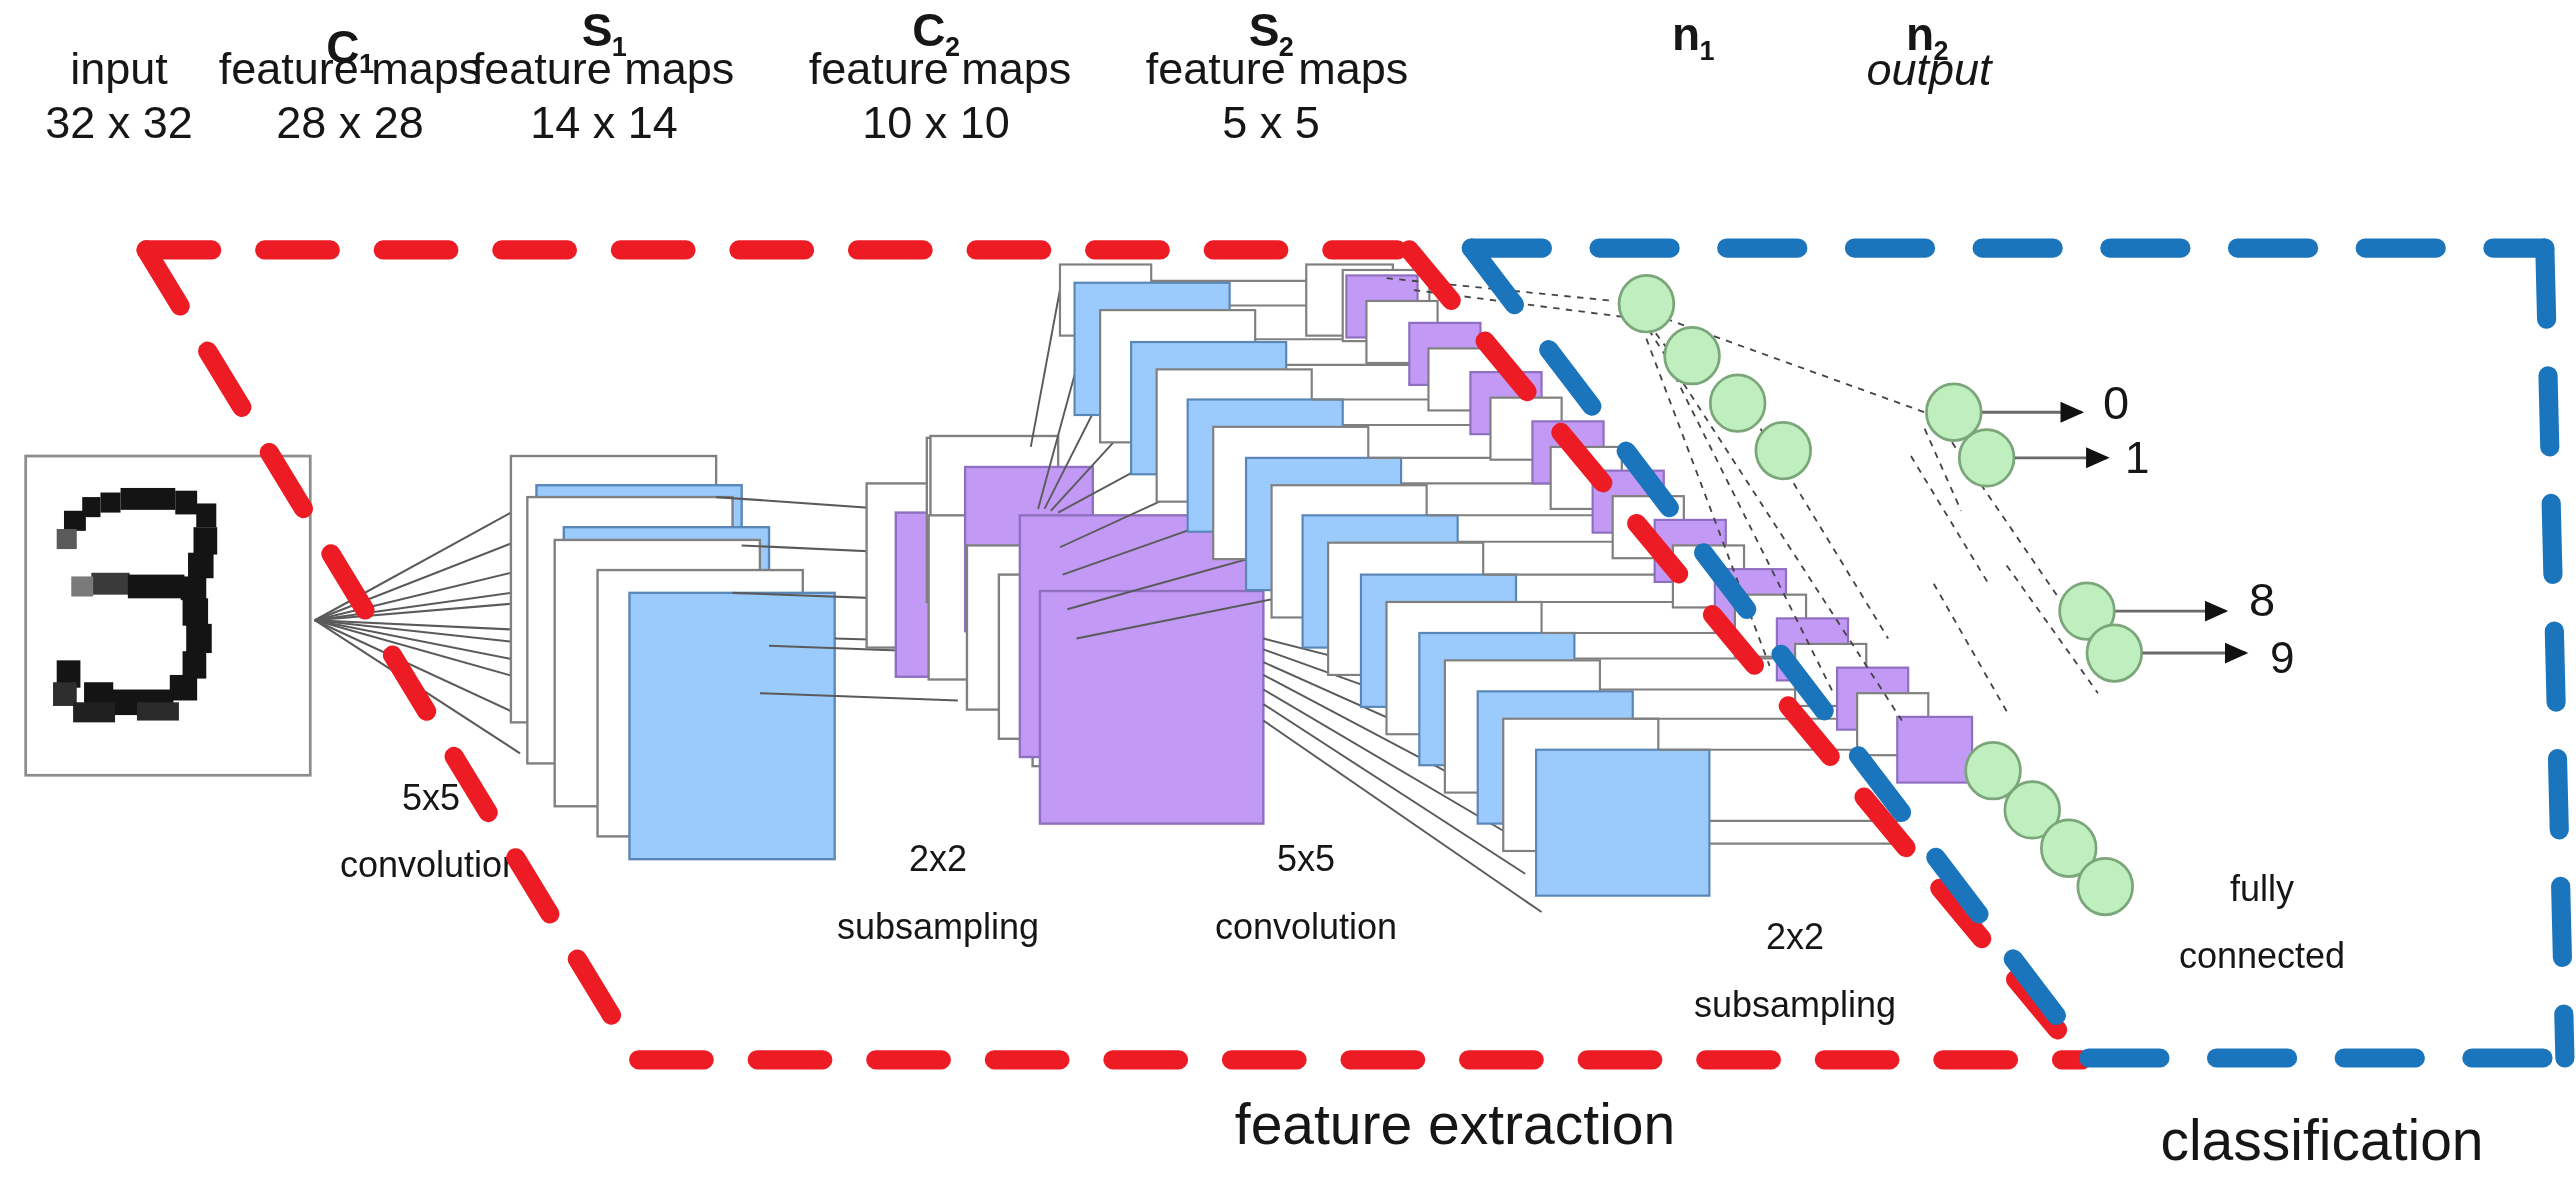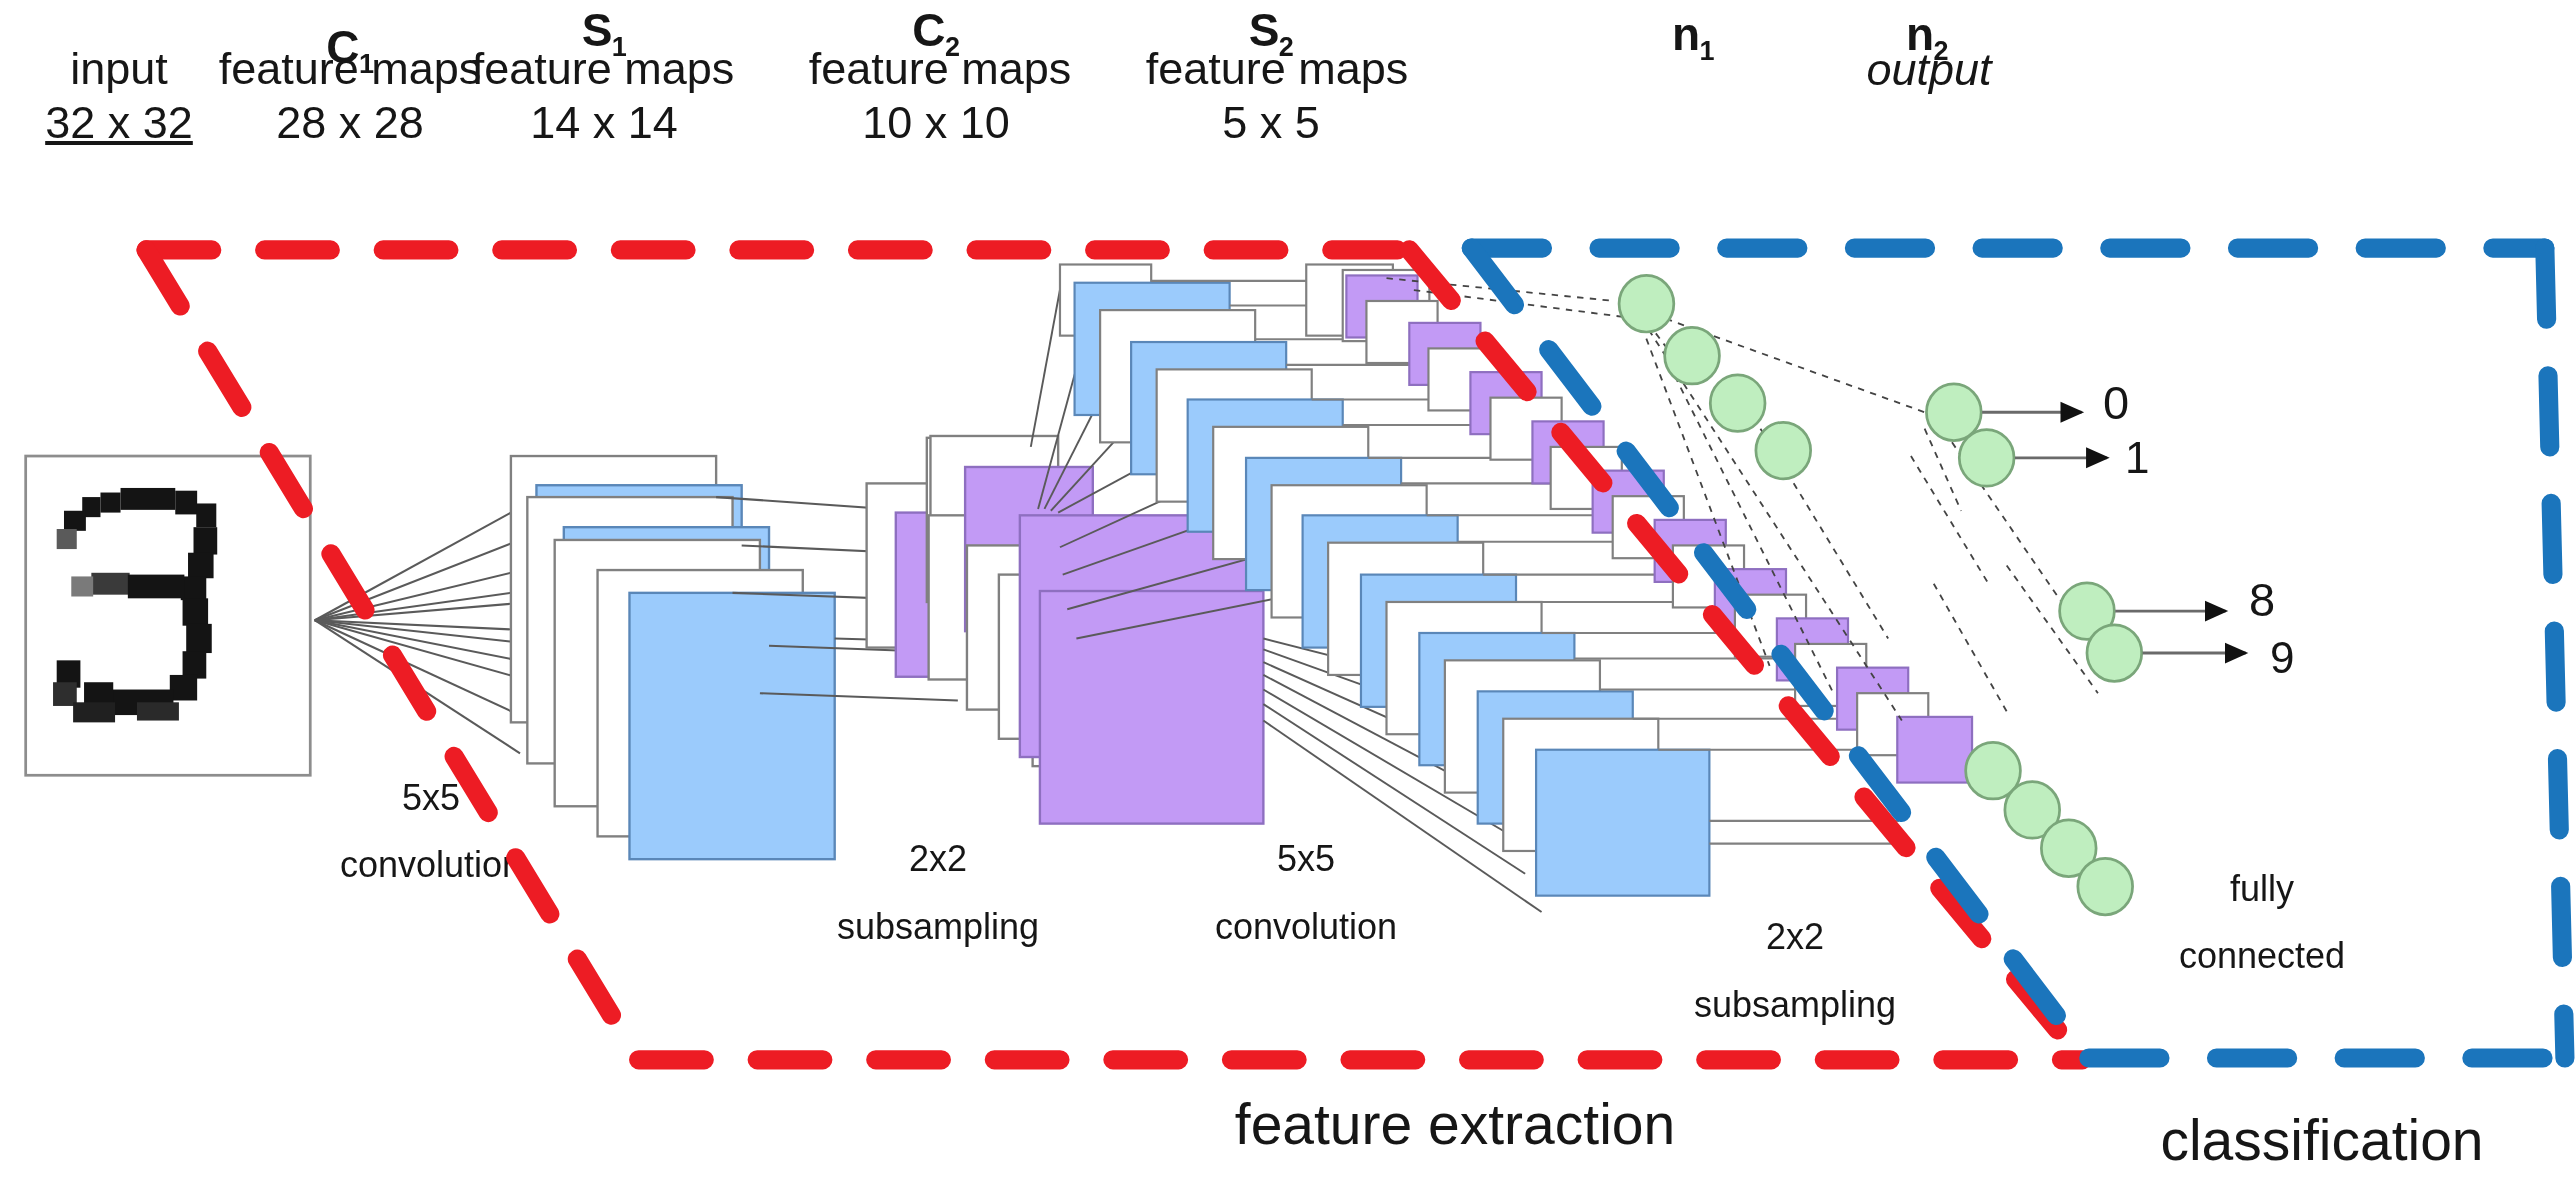--- a/index.html
+++ b/index.html
@@ -18,21 +18,21 @@
   .outnum{font-size:47px;}
   .outnum.small{font-size:44px;}
   .ctr{transform:translateX(-50%);text-align:center;}
 </style>
 </head>
 <body>
 
 <div id="stage">
 
   <div class="lbl hdr-txt ctr" style="left:119px;top:46px;">input</div>
-  <div class="lbl dim ctr" style="left:119px;top:100px;text-decoration:underline;">32 x 32</div>
+  <div class="lbl dim ctr" style="left:119px;top:100px;">32 x 32</div>
 
   <div class="lbl hdr-sym ctr" style="left:350px;top:24px;"><span>C</span><sub>1</sub></div>
   <div class="lbl hdr-txt ctr" style="left:350px;top:46px;">feature maps</div>
   <div class="lbl dim ctr" style="left:350px;top:100px;">28 x 28</div>
 
   <div class="lbl hdr-sym ctr" style="left:604px;top:7.3px;"><span>S</span><sub>1</sub></div>
   <div class="lbl hdr-txt" style="left:603px;top:46px;transform:translateX(-50%);">feature maps</div>
   <div class="lbl dim ctr" style="left:604px;top:100px;">14 x 14</div>
 
   <div class="lbl hdr-sym ctr" style="left:936px;top:7.3px;"><span>C</span><sub>2</sub></div>

